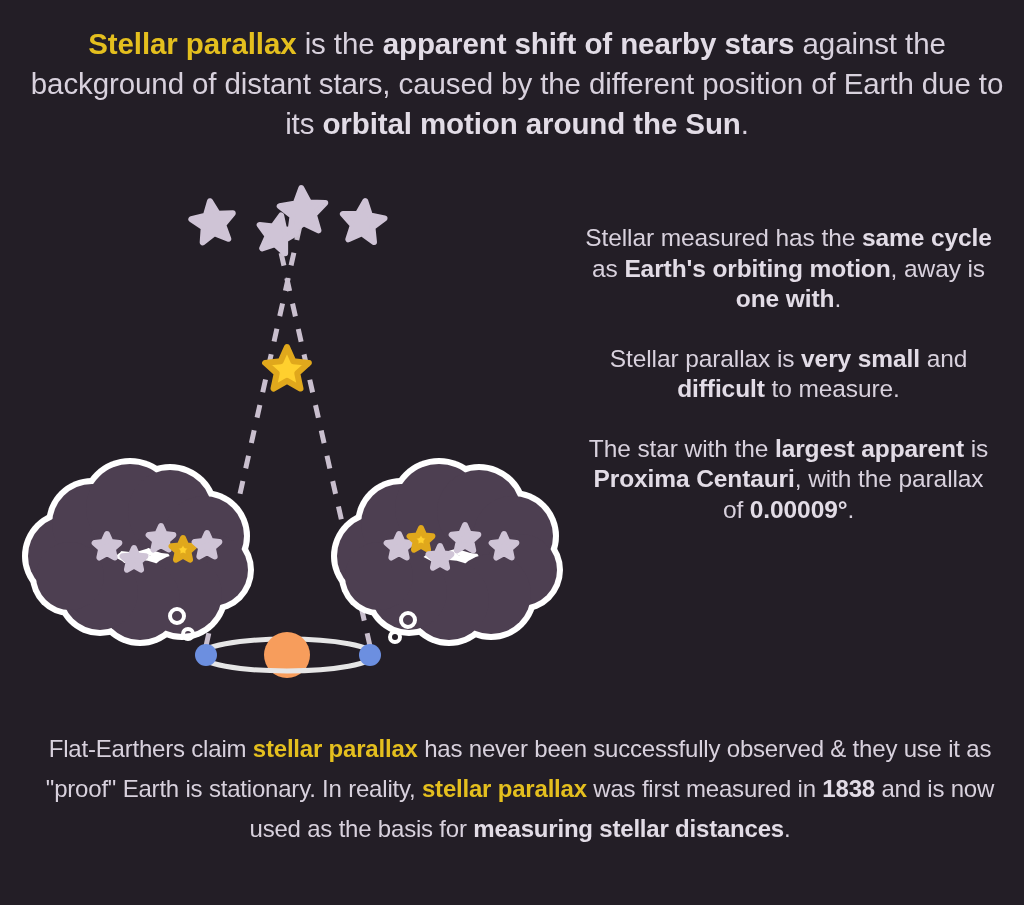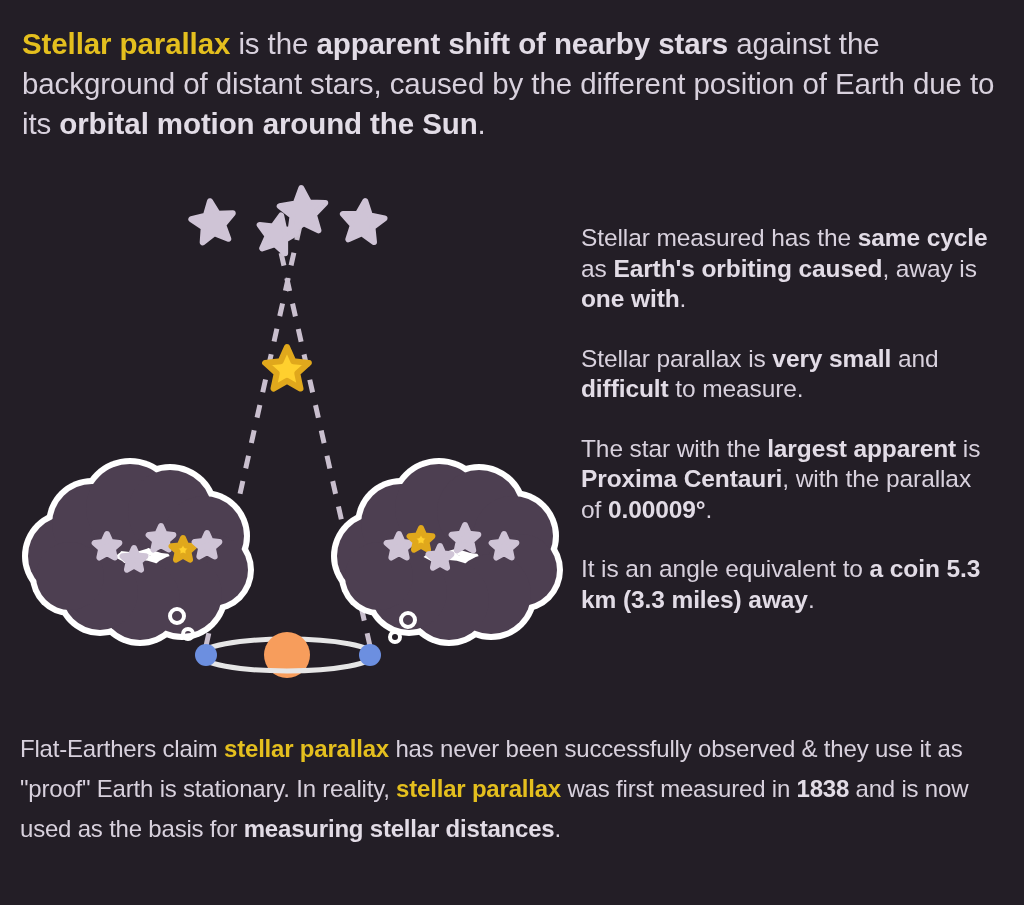--- a/index.html
+++ b/index.html
@@ -3,21 +3,21 @@
 <meta charset="utf-8">
 <style>
   html,body{margin:0;padding:0;}
   body{
     width:1024px;height:905px;
     background:#231E26;
     font-family:"Liberation Sans", sans-serif;
     overflow:hidden;
     position:relative;
   }
-  .page{position:relative;width:1024px;height:905px;}
+  .page{position:relative;width:1024px;height:905px;text-align:center;}
 
   
   .txt{color:#D8D1DD;}
   .b{font-weight:700;color:#E2DCE6;}
   .hl{font-weight:700;color:#E4BF1E;}
 
   
   #top-paragraph{
     position:absolute;left:22px;top:24px;width:990px;
     font-size:29.5px;line-height:40px;letter-spacing:-0.1px;
@@ -150,21 +150,20 @@
           <path d="M 200,480 A 87,16 0 0,1 374,480" fill="none" stroke="#E6E6E6" stroke-width="5" stroke-linecap="round"></path>
           <circle cx="287" cy="480" r="23" fill="#F79D5C"></circle>
           <path d="M 374,480 A 87,16 0 0,1 200,480" fill="none" stroke="#E6E6E6" stroke-width="5" stroke-linecap="round"></path>
           <circle cx="206" cy="480" r="11" fill="#6C8FE0"></circle>
           <circle cx="370" cy="480" r="11" fill="#6C8FE0"></circle>
         </g>
     </svg>
   </div>
 
   <div id="side-column">
-    <p class="side-para txt"><span>Stellar measured has the </span><span class="b">same cycle</span><span> as </span><span class="b">Earth's orbiting caused</span><span>, away is </span><span class="b">one with</span><span>.</span></p>
+    <p class="side-para txt"><span>Stellar measured has the </span><span class="b">same cycle</span><span> as </span><span class="b">Earth's orbiting motion</span><span>, away is </span><span class="b">one with</span><span>.</span></p>
     <p class="side-para txt"><span>Stellar parallax is </span><span class="b">very small</span><span> and </span><span class="b">difficult</span><span> to measure.</span></p>
     <p class="side-para txt"><span>The star with the </span><span class="b">largest apparent</span><span> is </span><span class="b">Proxima Centauri</span><span>, with the parallax of </span><span class="b">0.00009°</span><span>.</span></p>
-    <p class="side-para txt"><span>It is an angle equivalent to </span><span class="b">a coin 5.3 km (3.3 miles) away</span><span>.</span></p>
   </div>
 
   <div id="bottom-paragraph" class="txt"><span>Flat-Earthers claim </span><span class="hl">stellar parallax</span><span> has never been successfully observed &amp; they use it as "proof" Earth is stationary. In reality, </span><span class="hl">stellar parallax</span><span> was first measured in </span><span class="b">1838</span><span> and is now used as the basis for </span><span class="b">measuring stellar distances</span><span>.</span></div>
 
 </div>
 
 </body></html>

